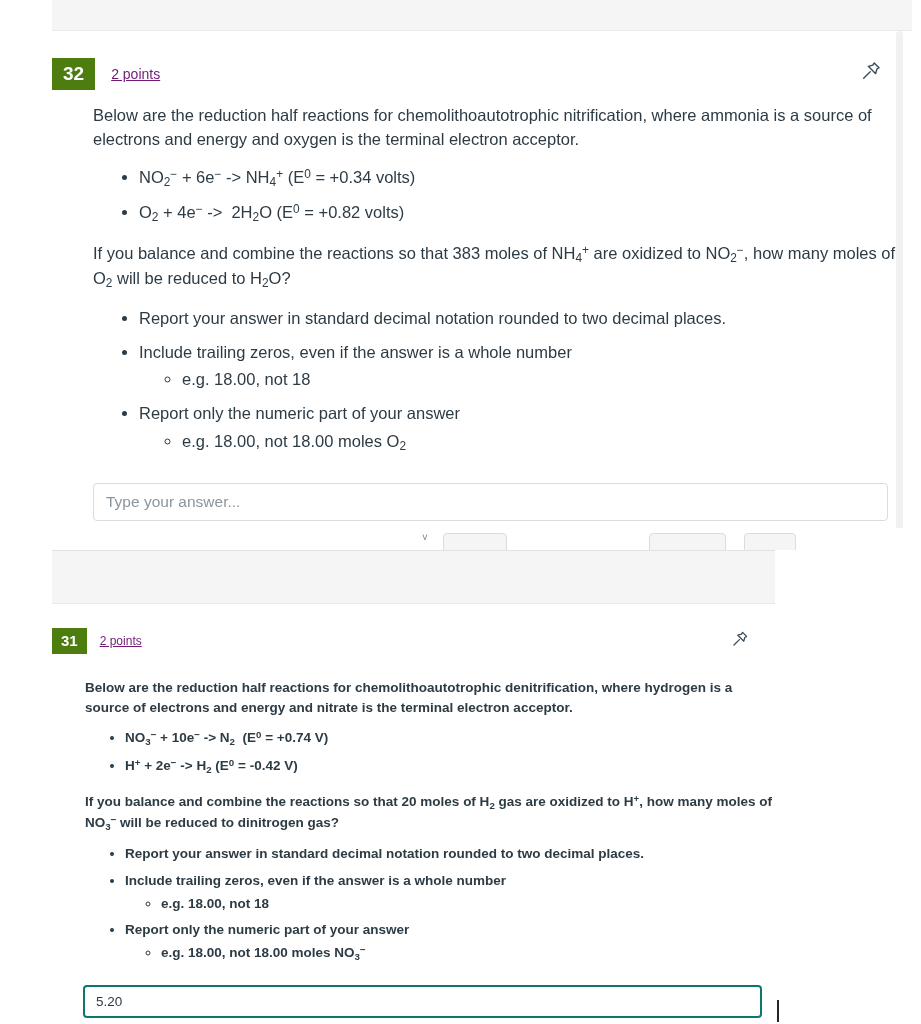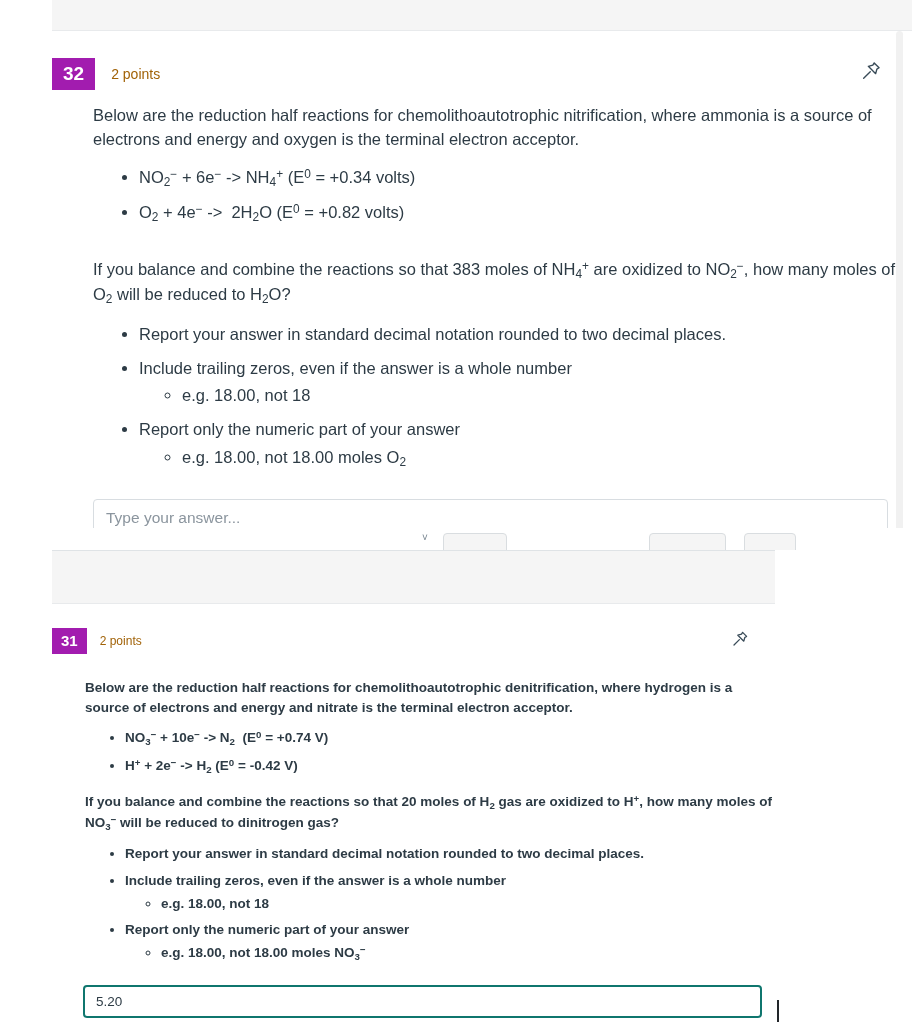--- a/index.html
+++ b/index.html
@@ -116,29 +116,30 @@
     line-height: 8px;
   }
 
   
   .q-header {
     display: flex;
     align-items: center;
     position: relative;
   }
   .q-num {
-    background: #a21caf;
+    background: #4d7c0f;
     color: #ffffff;
     font-weight: bold;
     text-align: right;
     line-height: 1;
     display: inline-block;
   }
   .q-points {
-    color: #a16207;
+    color: #701a75;
+    text-decoration: underline;
   }
   .pin-icon {
     position: absolute;
     color: #394b58;
   }
 
   
   .top .q-num {
     font-size: 19px;
     padding: 6px 11px 7px 11px;
@@ -241,21 +242,21 @@
 
       <ul>
         <li class="q-text">
           NO<sub>2</sub><span class="minus">−</span> + 6e<span class="minus">−</span> -&gt; NH<sub>4</sub><sup>+</sup> (E<sup>0</sup> = +0.34 volts)
         </li>
         <li class="q-text">
           O<sub>2</sub> + 4e<span class="minus">−</span> -&gt;&nbsp; 2H<sub>2</sub>O (E<sup>0</sup> = +0.82 volts)
         </li>
       </ul>
 
-      <div class="q-text" style="margin-top:32px;">
+      <div class="q-text" style="margin-top:16px;">
         <p>If you balance and combine the reactions so that <span>383</span> moles of NH<sub>4</sub><sup>+</sup> are oxidized to NO<sub>2</sub><span class="minus">−</span>, how many moles of O<sub>2</sub> will be reduced to H<sub>2</sub>O?</p>
       </div>
 
       <ul>
         <li class="q-text">Report your answer in standard decimal notation rounded to two decimal places.</li>
         <li class="q-text">
           <span>Include trailing zeros, even if the answer is a whole number</span>
           <ul>
             <li>e.g. 18.00, not 18</li>
           </ul>

